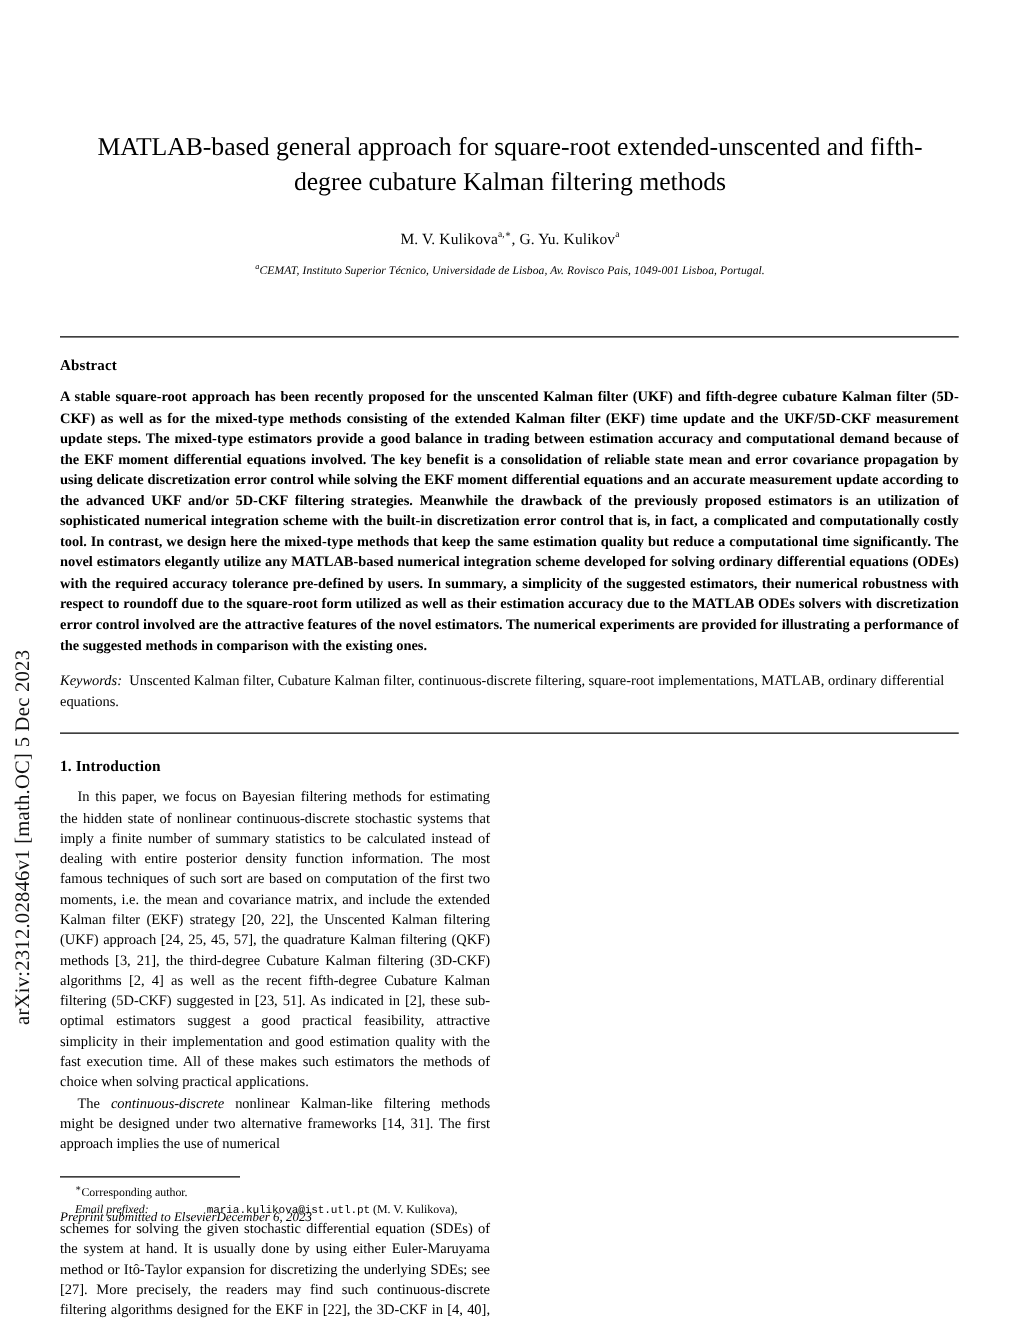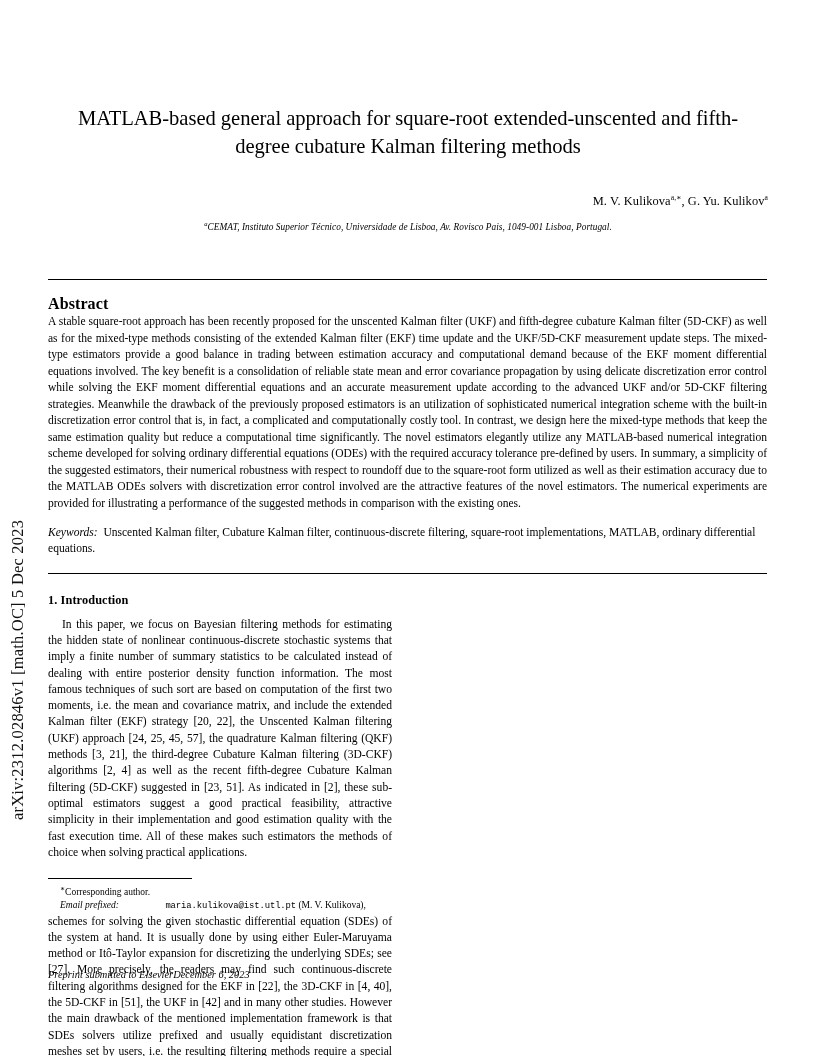--- a/index.html
+++ b/index.html
@@ -57,24 +57,23 @@
   }
   .paper-title {
     font-size: 20.6px;
     line-height: 28px;
     font-weight: normal;
     margin: 0 auto;
     width: 706px;
     letter-spacing: -0.05px;
   }
   .author-line {
-    margin-top: 34px;
+    margin-top: 24px;
     font-size: 12.4px;
     letter-spacing: 0.1px;
-    text-align: right;
   }
   .author-line sup {
     font-size: 7.6px;
     vertical-align: super;
     line-height: 0;
   }
   .affiliation {
     margin-top: 13px;
     font-size: 9.3px;
     font-style: italic;
@@ -93,31 +92,33 @@
     height: 1px;
     background: #000000;
     margin: 0;
   }
   .rule-top { margin-top: 47px; }
   .rule-bottom { margin-top: 16px; }
 
   
   .abstract-head {
     margin-top: 15px;
-    font-size: 16px;
+    font-size: 12px;
     font-weight: bold;
     letter-spacing: 0.1px;
   }
   .abstract-body {
+    margin-top: 10px;
     font-size: 11.55px;
     line-height: 16.55px;
     text-align: justify;
     text-justify: inter-word;
     letter-spacing: -0.02px;
     width: 719px;
+    font-weight: bold;
   }
   .keywords {
     margin-top: 12px;
     font-size: 11.55px;
     line-height: 16.55px;
     text-align: left;
     width: 719px;
   }
   .keywords .kw-label {
     font-style: italic;
@@ -225,20 +226,23 @@
     <span>Unscented Kalman filter, Cubature Kalman filter, continuous-discrete filtering, square-root implementations, MATLAB, ordinary differential equations.</span>
   </div>
 
   <div class="rule rule-bottom"></div>
 
   <div class="columns">
 
     <div class="col col-left">
       <div class="section-head">1.  Introduction</div>
       <p class="para">In this paper, we focus on Bayesian filtering methods for estimating the hidden state of nonlinear continuous-discrete stochastic systems that imply a finite number of summary statistics to be calculated instead of dealing with entire posterior density function information. The most famous techniques of such sort are based on computation of the first two moments, i.e. the mean and covariance matrix, and include the extended Kalman filter (EKF) strategy [20, 22], the Unscented Kalman filtering (UKF) approach [24, 25, 45, 57], the quadrature Kalman filtering (QKF) methods [3, 21], the third-degree Cubature Kalman filtering (3D-CKF) algorithms [2, 4] as well as the recent fifth-degree Cubature Kalman filtering (5D-CKF) suggested in [23, 51]. As indicated in [2], these sub-optimal estimators suggest a good practical feasibility, attractive simplicity in their implementation and good estimation quality with the fast execution time. All of these makes such estimators the methods of choice when solving practical applications.</p>
+      <p class="para">
+        <span>The </span><span class="it">continuous-discrete</span><span> nonlinear Kalman-like filtering methods might be designed under two alternative frameworks [14, 31]. The first approach implies the use of numerical</span>
+      </p>
 
       <div class="footnote-wrap">
         <div class="footnote-rule"></div>
         <p class="footnote footnote-indent">
           <span class="fn-star">∗</span><span>Corresponding author.</span>
         </p>
         <p class="footnote footnote-indent">
           <span class="fn-label">Email prefixed:</span>
           <span class="mono">maria.kulikova@ist.utl.pt</span>
           <span>(M. V. Kulikova),</span>

